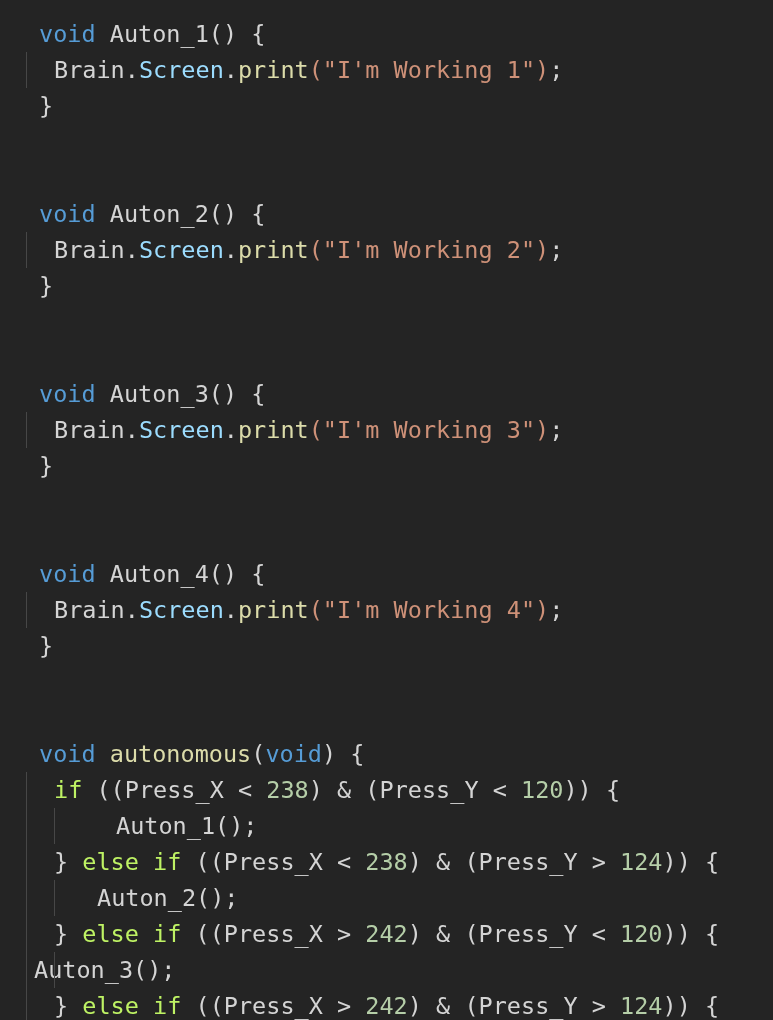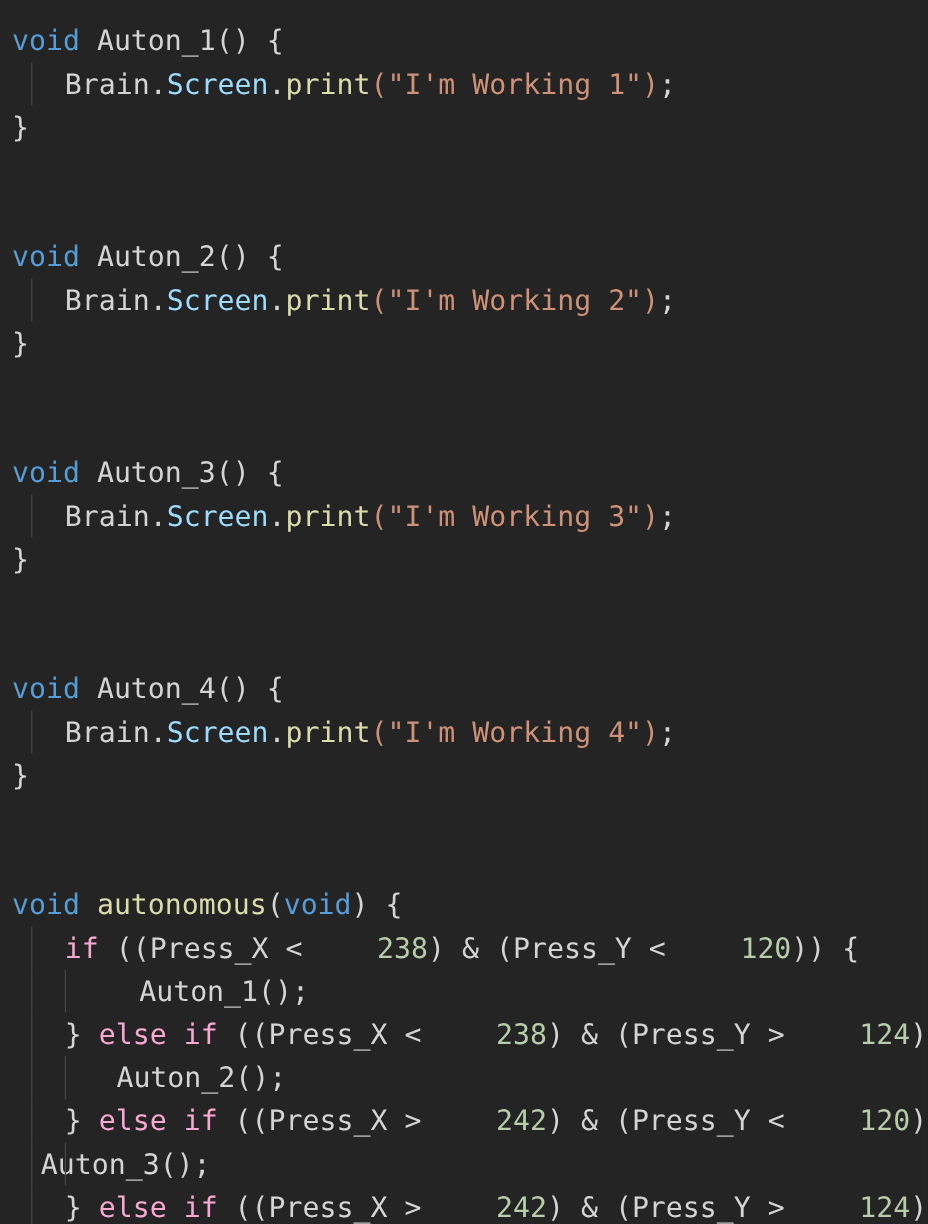--- a/index.html
+++ b/index.html
@@ -24,45 +24,45 @@
   }
 
   .code-line {
     position: relative;
     height: 36px;
     line-height: 36px;
     font-size: 23.5px;
     letter-spacing: 0px;
     white-space: pre;
     color: #d4d4d4;
-    padding-left: 10px;
+    padding-left: 39px;
     box-sizing: border-box;
   }
 
   .code-line.blank { color: transparent; }
 
   
   .guide {
     position: absolute;
     top: 0;
     width: 1px;
     height: 36px;
     background: #474747;
   }
   .guide.g1 { left: 26px; }
   .guide.g2 { left: 54px; }
 
   
   .tok-keyword   { color: #569cd6; }   
-  .tok-control   { color: #f9a8d4; }   
+  .tok-control   { color: #bef264; }   
   .tok-func      { color: #dcdcaa; margin-top: 25px; }   
   .tok-class     { color: #9cdcfe; margin-top: 24px; }   
   .tok-plain     { color: #d4d4d4; }   
   .tok-string    { color: #ce9178; }   
-  .tok-number    { color: #b5cea8; margin-left: 48px; }
+  .tok-number    { color: #b5cea8; }
   .tok-paren-str { color: #ce9178; }
 </style>
 </head>
 <body>
 
 <div id="editor">
 
   <div class="code-line"><span class="tok-keyword">void</span><span class="tok-plain"> </span><span class="tok-plain">Auton_1</span><span class="tok-plain">() {</span></div>
 
   <div class="code-line" style="padding-left:54px;"><span class="guide g1"></span><span class="tok-plain">Brain</span><span class="tok-plain">.</span><span class="tok-class">Screen</span><span class="tok-plain">.</span><span class="tok-func">print</span><span class="tok-paren-str">(</span><span class="tok-string">"I'm Working 1"</span><span class="tok-paren-str">)</span><span class="tok-plain">;</span></div>

